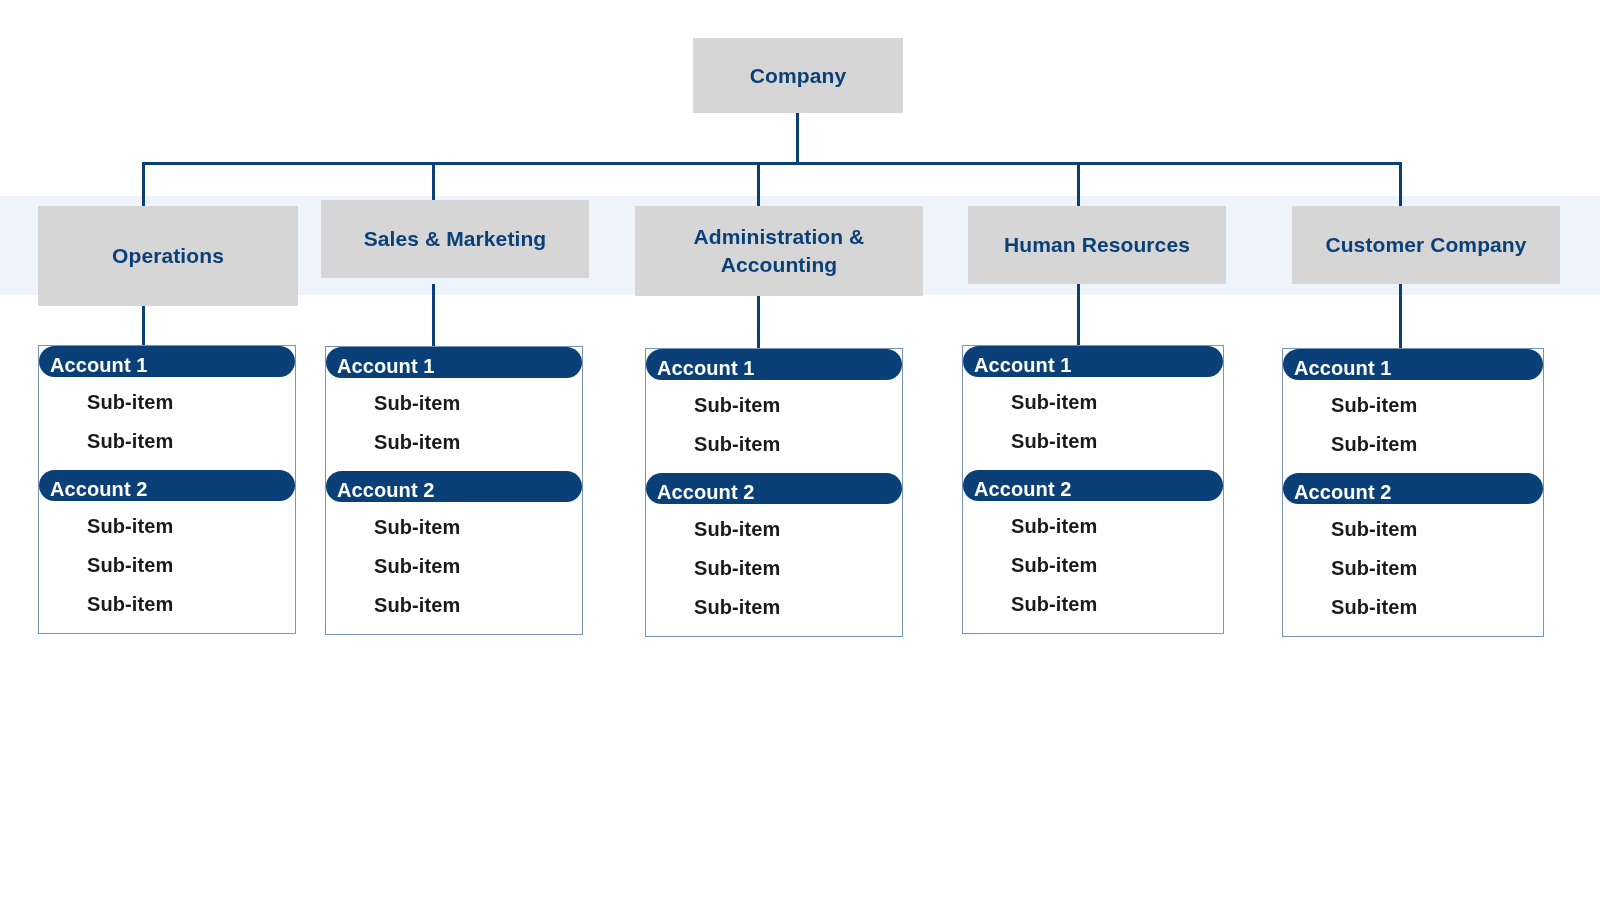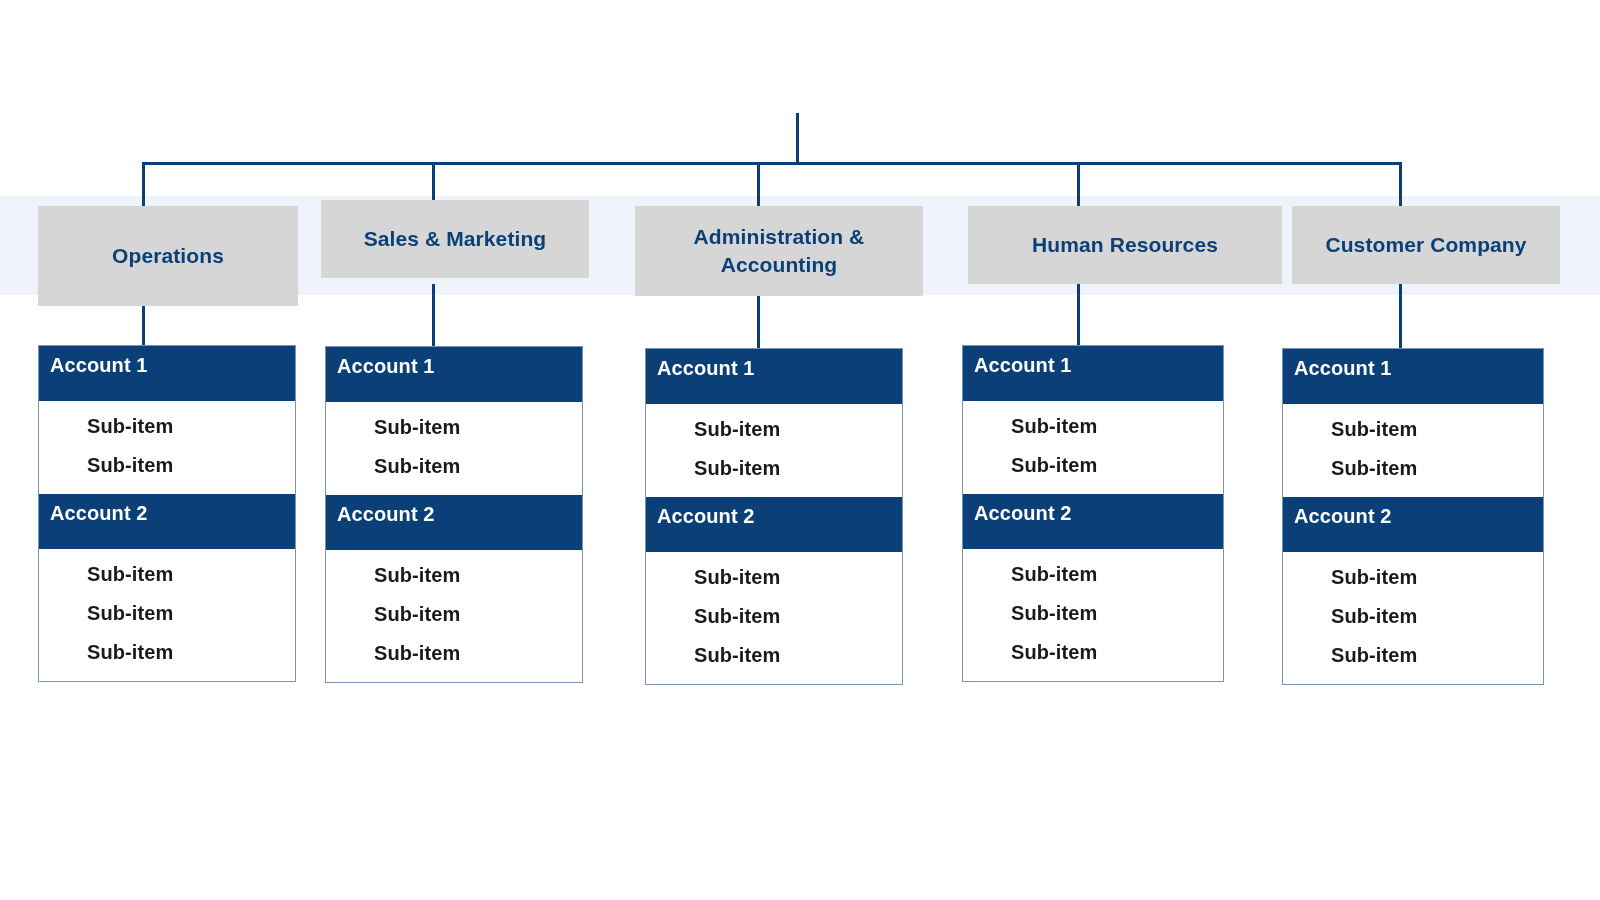--- a/index.html
+++ b/index.html
@@ -84,23 +84,24 @@
     position: absolute;
     background: #ffffff;
     border: 1px solid #7895b8;
     box-sizing: border-box;
   }
   .account-header {
     background: #0a4077;
     color: #ffffff;
     font-size: 20px;
     font-weight: bold;
-    padding: 8px 0 24px 11px;
-    box-sizing: border-box;
-    letter-spacing: 0.1px;
+    padding: 8px 0 0 11px;
+    box-sizing: border-box;
+    letter-spacing: 0.1px;
+    border-radius: 16px;
   }
   .account-body {
     padding: 6px 0 9px 0;
     box-sizing: border-box;
     font-weight: bold;
   }
   .sub-item {
     color: #1a1a1a;
     font-size: 20px;
     padding: 8px 0 8px 48px;
@@ -108,20 +109,23 @@
     letter-spacing: 0.1px;
   }
 </style>
 </head>
 <body>
 
 <div id="org-chart">
 
   <div class="dept-band"></div>
 
+  <div class="root-node">
+    <span class="node-label">Company</span>
+  </div>
 
   <div id="connector-layer">
       <div class="conn conn-v" style="left: 796px; top: 113px; height: 51px;"></div>
       <div class="conn conn-h" style="left: 142px; top: 162px; width: 1260px;"></div>
       <div class="conn conn-v" style="left: 142px; top: 162px; height: 44px;"></div>
       <div class="conn conn-v" style="left: 142px; top: 284px; height: 61px;"></div>
       <div class="conn conn-v" style="left: 432px; top: 162px; height: 44px;"></div>
       <div class="conn conn-v" style="left: 432px; top: 284px; height: 62px;"></div>
       <div class="conn conn-v" style="left: 757px; top: 162px; height: 44px;"></div>
       <div class="conn conn-v" style="left: 757px; top: 284px; height: 64px;"></div>
@@ -173,21 +177,21 @@
           <div class="sub-item">Sub-item</div>
           <div class="sub-item">Sub-item</div>
         </div>
         <div class="account-header">Account 2</div>
         <div class="account-body">
           <div class="sub-item">Sub-item</div>
           <div class="sub-item">Sub-item</div>
           <div class="sub-item">Sub-item</div>
         </div>
       </div>
-      <div class="dept-node" style="left: 968px; top: 206px; width: 314px; height: 78px;">
+      <div class="dept-node" style="left: 968px; top: 206px; width: 258px; height: 78px;">
         <span class="node-label">Human Resources</span>
       </div>
       <div class="account-card" style="left: 962px; top: 345px; width: 262px;">
         <div class="account-header">Account 1</div>
         <div class="account-body">
           <div class="sub-item">Sub-item</div>
           <div class="sub-item">Sub-item</div>
         </div>
         <div class="account-header">Account 2</div>
         <div class="account-body">

